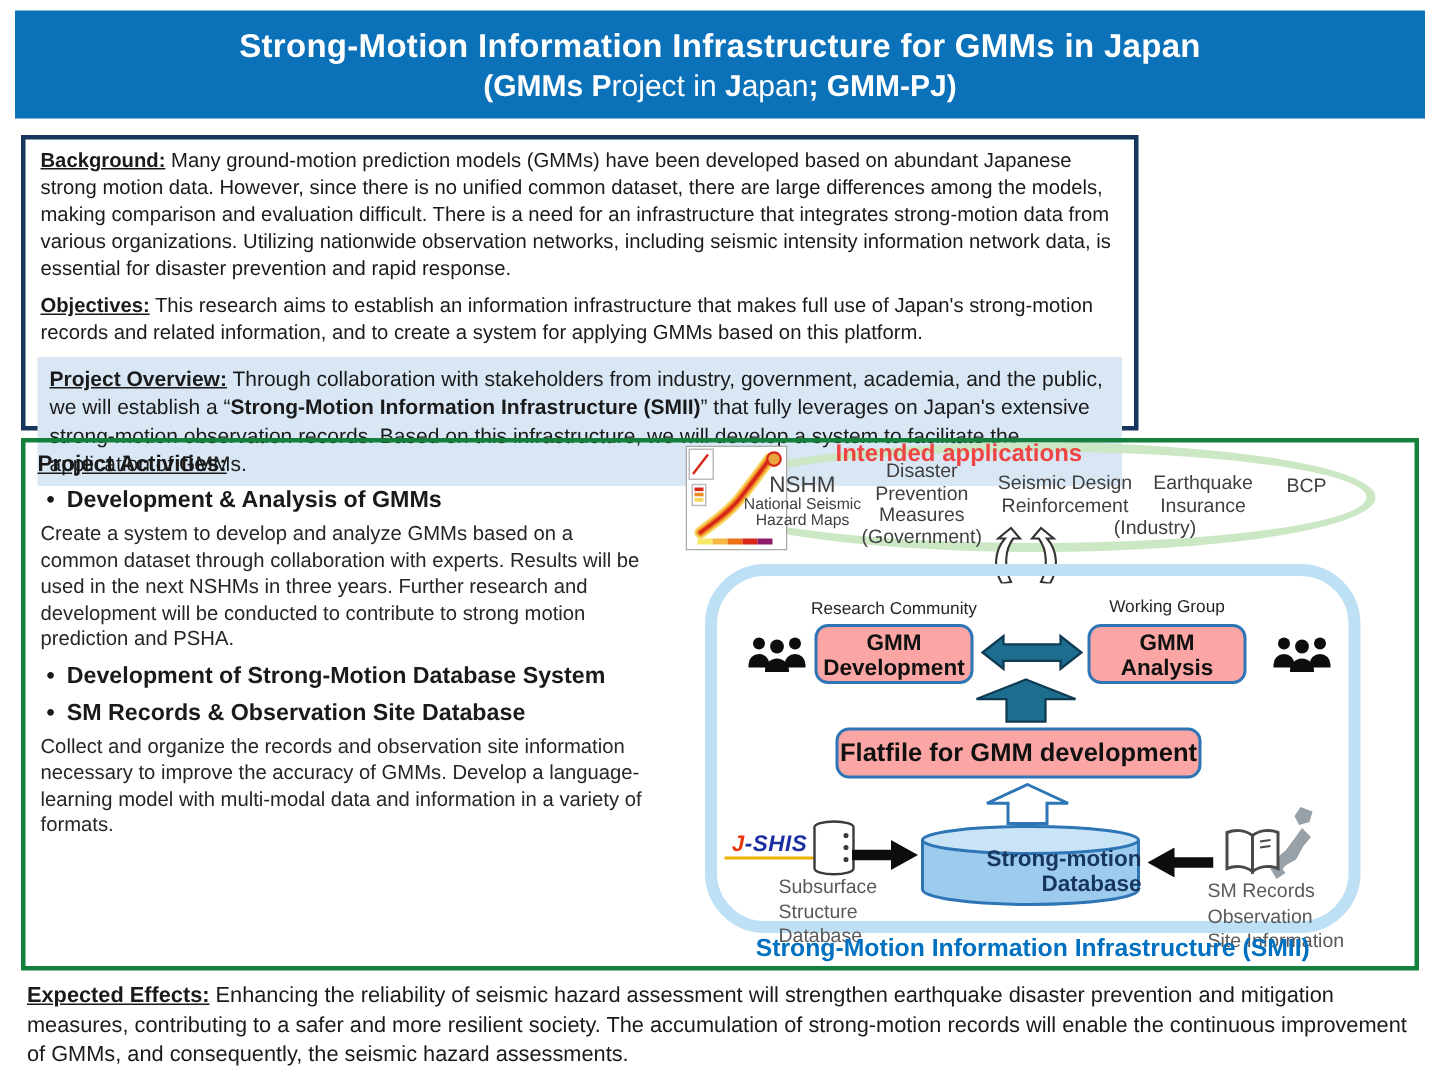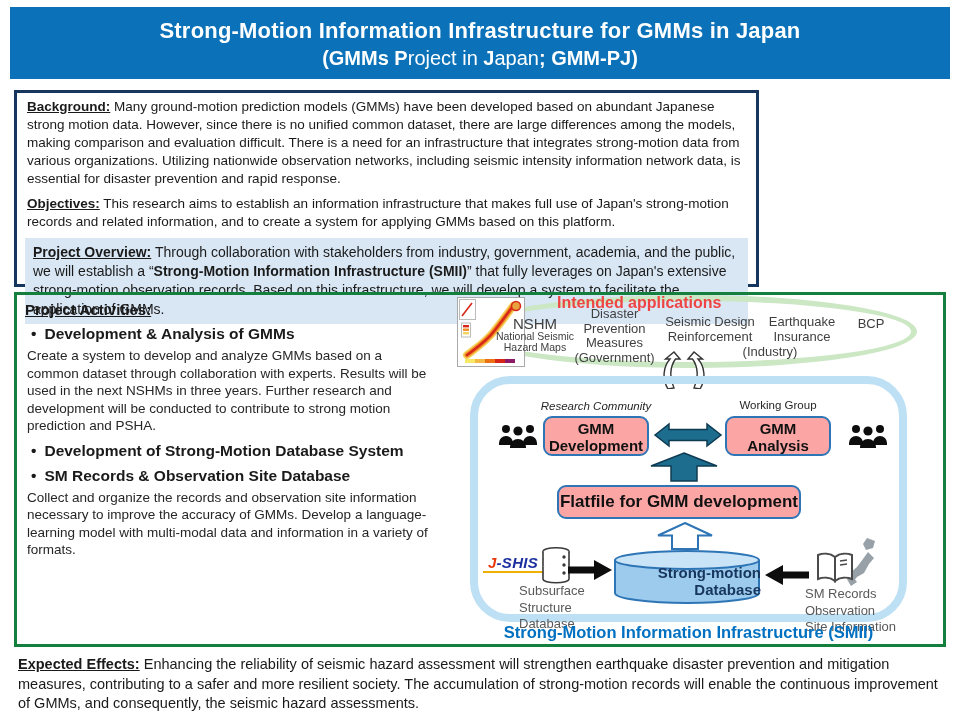--- a/index.html
+++ b/index.html
@@ -44,21 +44,21 @@
   .appcol{color:#3f3f3f;font-size:13px;line-height:14.5px;text-align:center;}
   .app-gov{left:540px;top:12px;width:115px;}
   .app-seis{left:630px;top:20px;width:126px;}
   .app-ins{left:733px;top:20px;width:104px;}
   .app-ind{left:700px;top:50px;width:106px;}
   .app-bcp{left:824px;top:22px;width:60px;}
   .curved-arrows{left:638px;top:56px;}
   .bigbox{left:453px;top:81px;width:437px;height:246px;border:8px solid #bee0f5;
           border-radius:40px;box-sizing:border-box;}
   .grouplbl{font-size:11.5px;color:#262626;text-align:center;width:120px;}
-  .rc-lbl{left:519px;top:105px;font-style:italic;}
+  .rc-lbl{left:519px;top:105px;}
   .wg-lbl{left:701px;top:104px;}
   .node{background:#fca5a5;border:2px solid #2e75b6;border-radius:9px;box-sizing:border-box;
         text-align:center;font-weight:700;font-size:15px;line-height:17px;color:#111;}
   .gmm-dev{left:526px;top:121px;width:106px;height:40px;padding-top:2px;}
   .gmm-ana{left:708px;top:121px;width:106px;height:40px;padding-top:2px;}
   .people{width:40px;height:28px;}
   .people-l{left:481px;top:126px;}
   .people-r{left:831px;top:126px;}
   .dbl-arrow{left:636px;top:126px;}
   .up-teal{left:629px;top:157px;}

